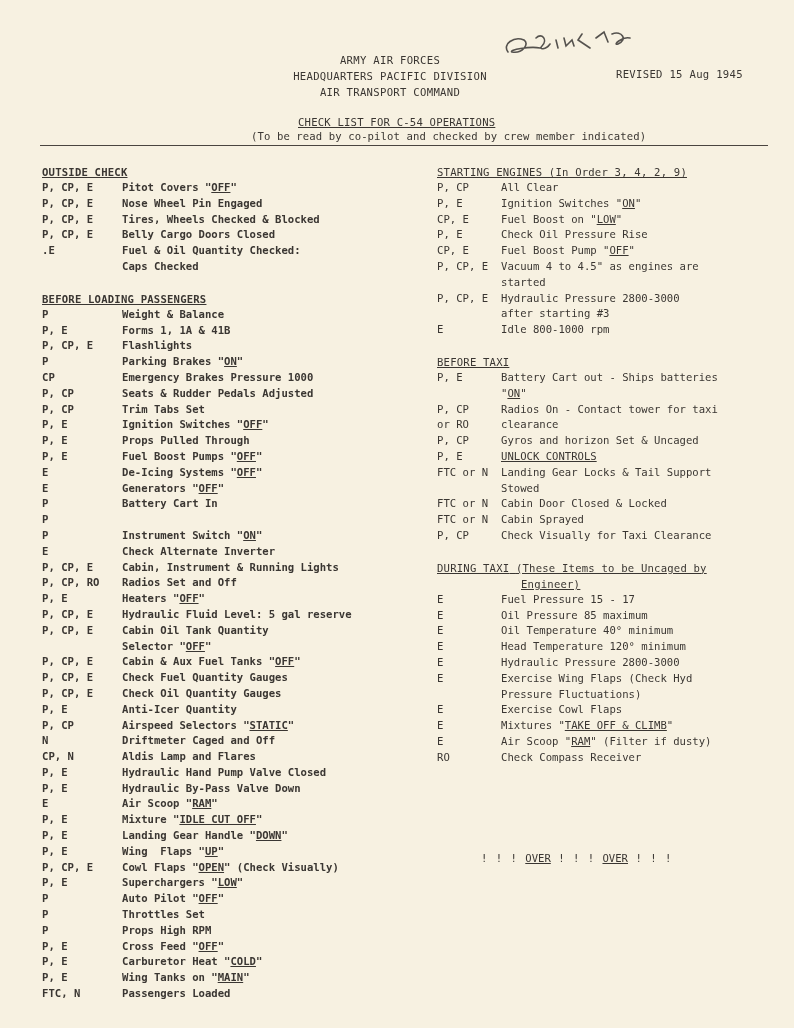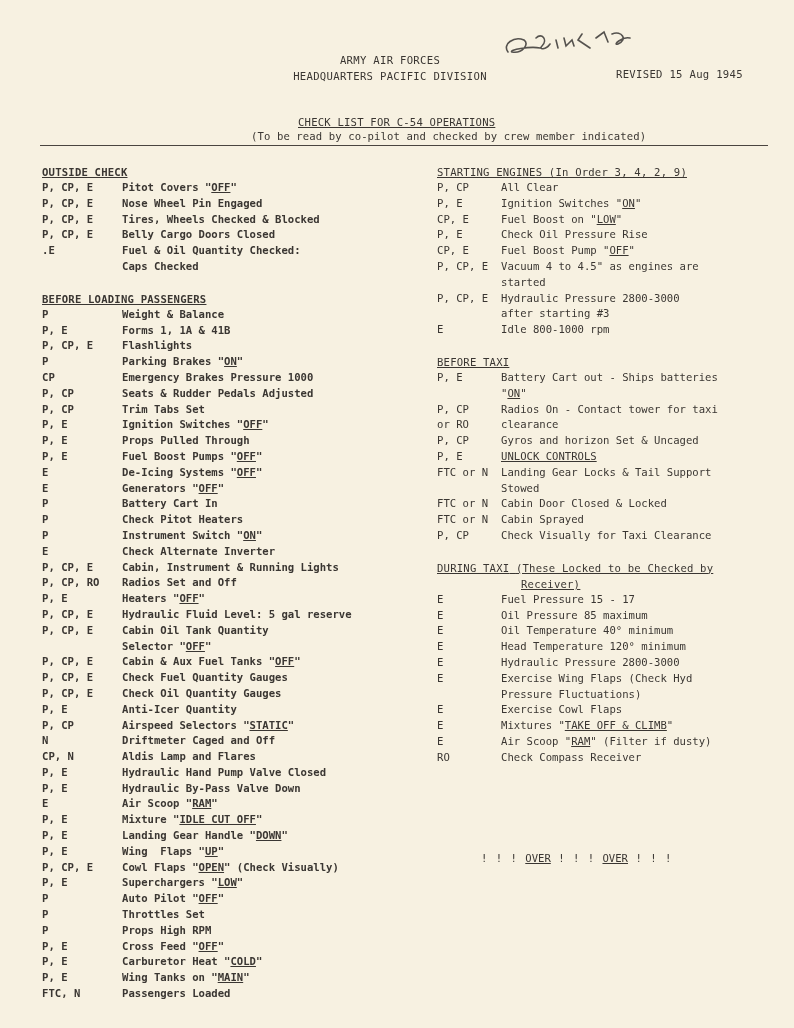--- a/index.html
+++ b/index.html
@@ -36,20 +36,21 @@
 </style>
 </head>
 <body>
 
 <div class="page">
 
   <div class="hdr">
     <div class="hdr-center">
       <div>ARMY AIR FORCES</div>
       <div>HEADQUARTERS PACIFIC DIVISION</div>
+      <div>AIR TRANSPORT COMMAND</div>
     </div>
     <div class="revised">REVISED 15 Aug 1945</div>
   </div>
 
   <svg class="signature" width="150" height="36" viewBox="0 0 150 36">
     <path d="M8 26 C2 18, 14 10, 24 14 C30 18, 22 28, 12 26 C8 24, 30 20, 40 22 M36 12 C42 6, 48 14, 42 20 C38 24, 46 24, 50 18 M56 14 L58 22 M64 12 L66 20 L72 14 L74 20 M82 8 L78 14 L90 22 M96 12 L104 6 L108 16 M112 8 C122 4, 128 14, 118 18 C112 20, 122 10, 130 12" fill="none" stroke="#55524e" stroke-width="1.6" stroke-linecap="round"></path>
   </svg>
 
   <div class="title">
     <div class="t1">CHECK LIST FOR C-54 OPERATIONS</div>
@@ -137,21 +138,20 @@
           <div class="row">
             <span class="who">E</span>
             <span class="txt">Generators "<span class="u">OFF</span>"</span>
           </div>
           <div class="row">
             <span class="who">P</span>
             <span class="txt">Battery Cart In</span>
           </div>
           <div class="row">
             <span class="who">P</span>
-            <span class="txt">Check Pitot Heaters</span>
           </div>
           <div class="row">
             <span class="who">P</span>
             <span class="txt">Instrument Switch "<span class="u">ON</span>"</span>
           </div>
           <div class="row">
             <span class="who">E</span>
             <span class="txt">Check Alternate Inverter</span>
           </div>
           <div class="row">
@@ -362,24 +362,24 @@
           <div class="row">
             <span class="who">P, CP</span>
             <span class="txt">Check Visually for Taxi Clearance</span>
           </div>
         </div>
     </div>
     <div class="section">
       <div class="sec-title">
         <span>DURING TAXI</span>
         <span> </span>
-        <span>(These Locked to be Checked by</span>
+        <span>(These Items to be Uncaged by</span>
       </div>
       <div class="sec-title">
-        <span class="sub">Receiver)</span>
+        <span class="sub">Engineer)</span>
       </div>
       <div id="dt-rows">
           <div class="row">
             <span class="who">E</span>
             <span class="txt">Fuel Pressure 15 - 17</span>
           </div>
           <div class="row">
             <span class="who">E</span>
             <span class="txt">Oil Pressure 85 maximum</span>
           </div>

